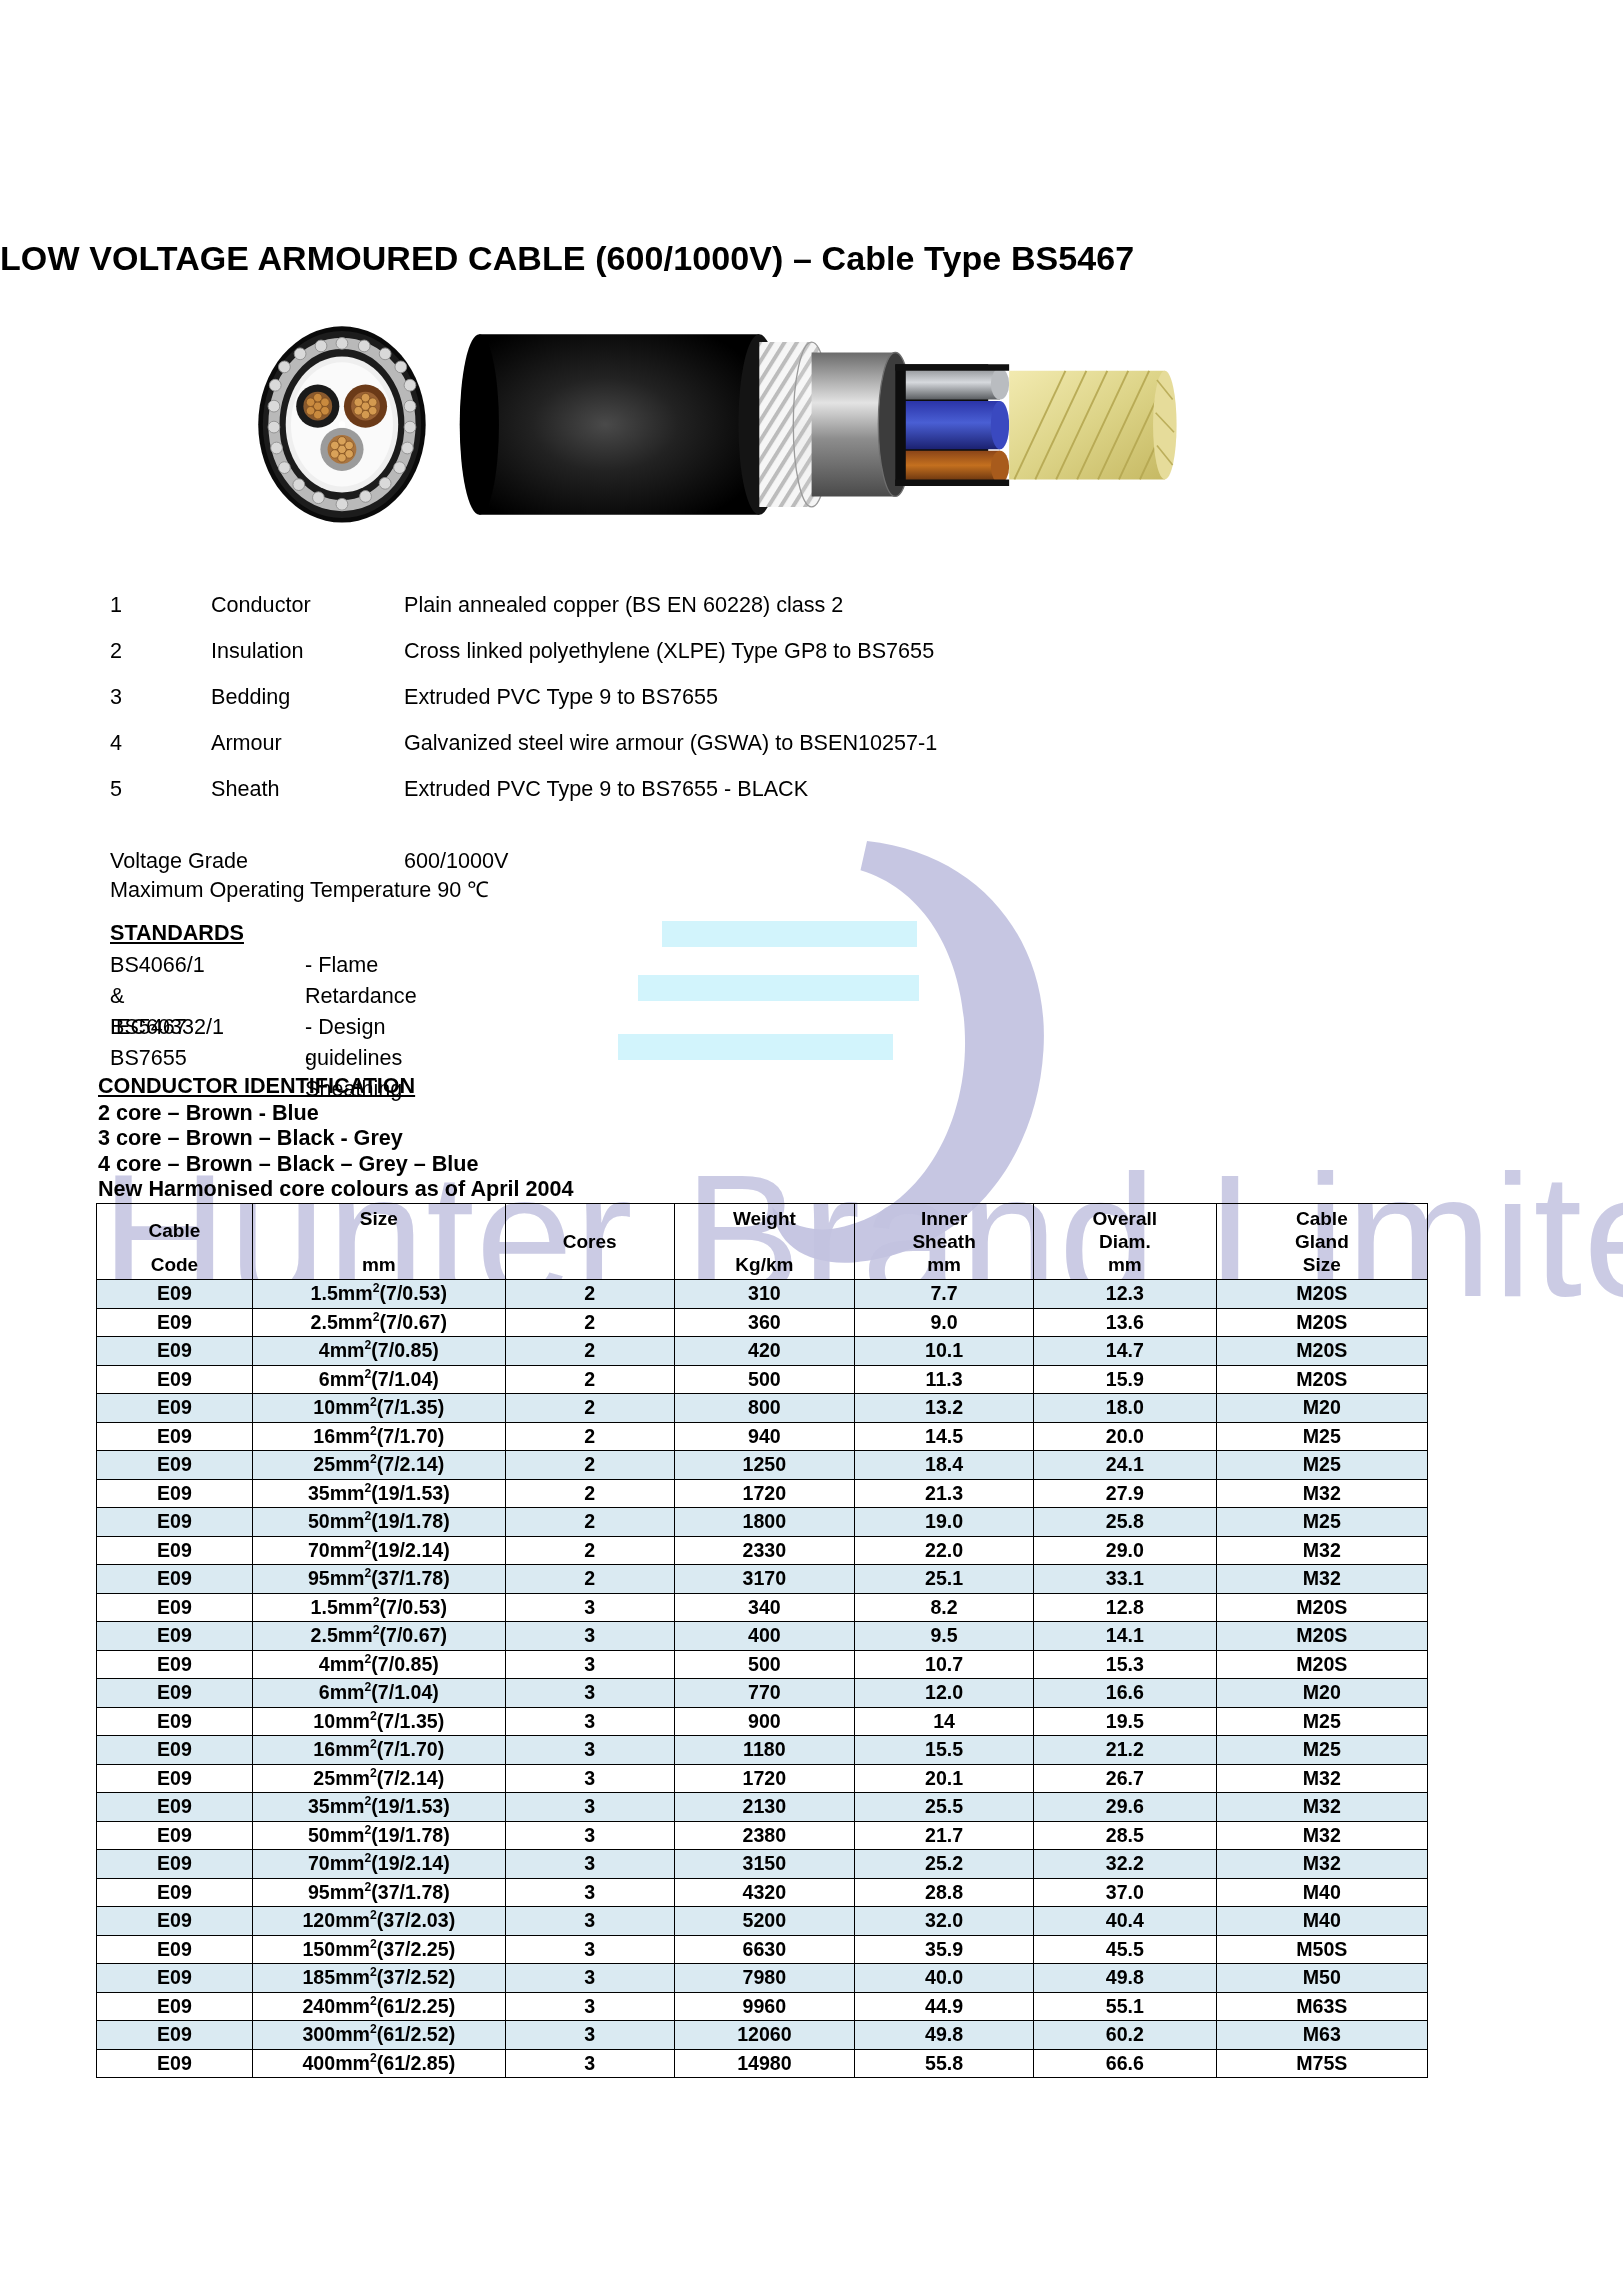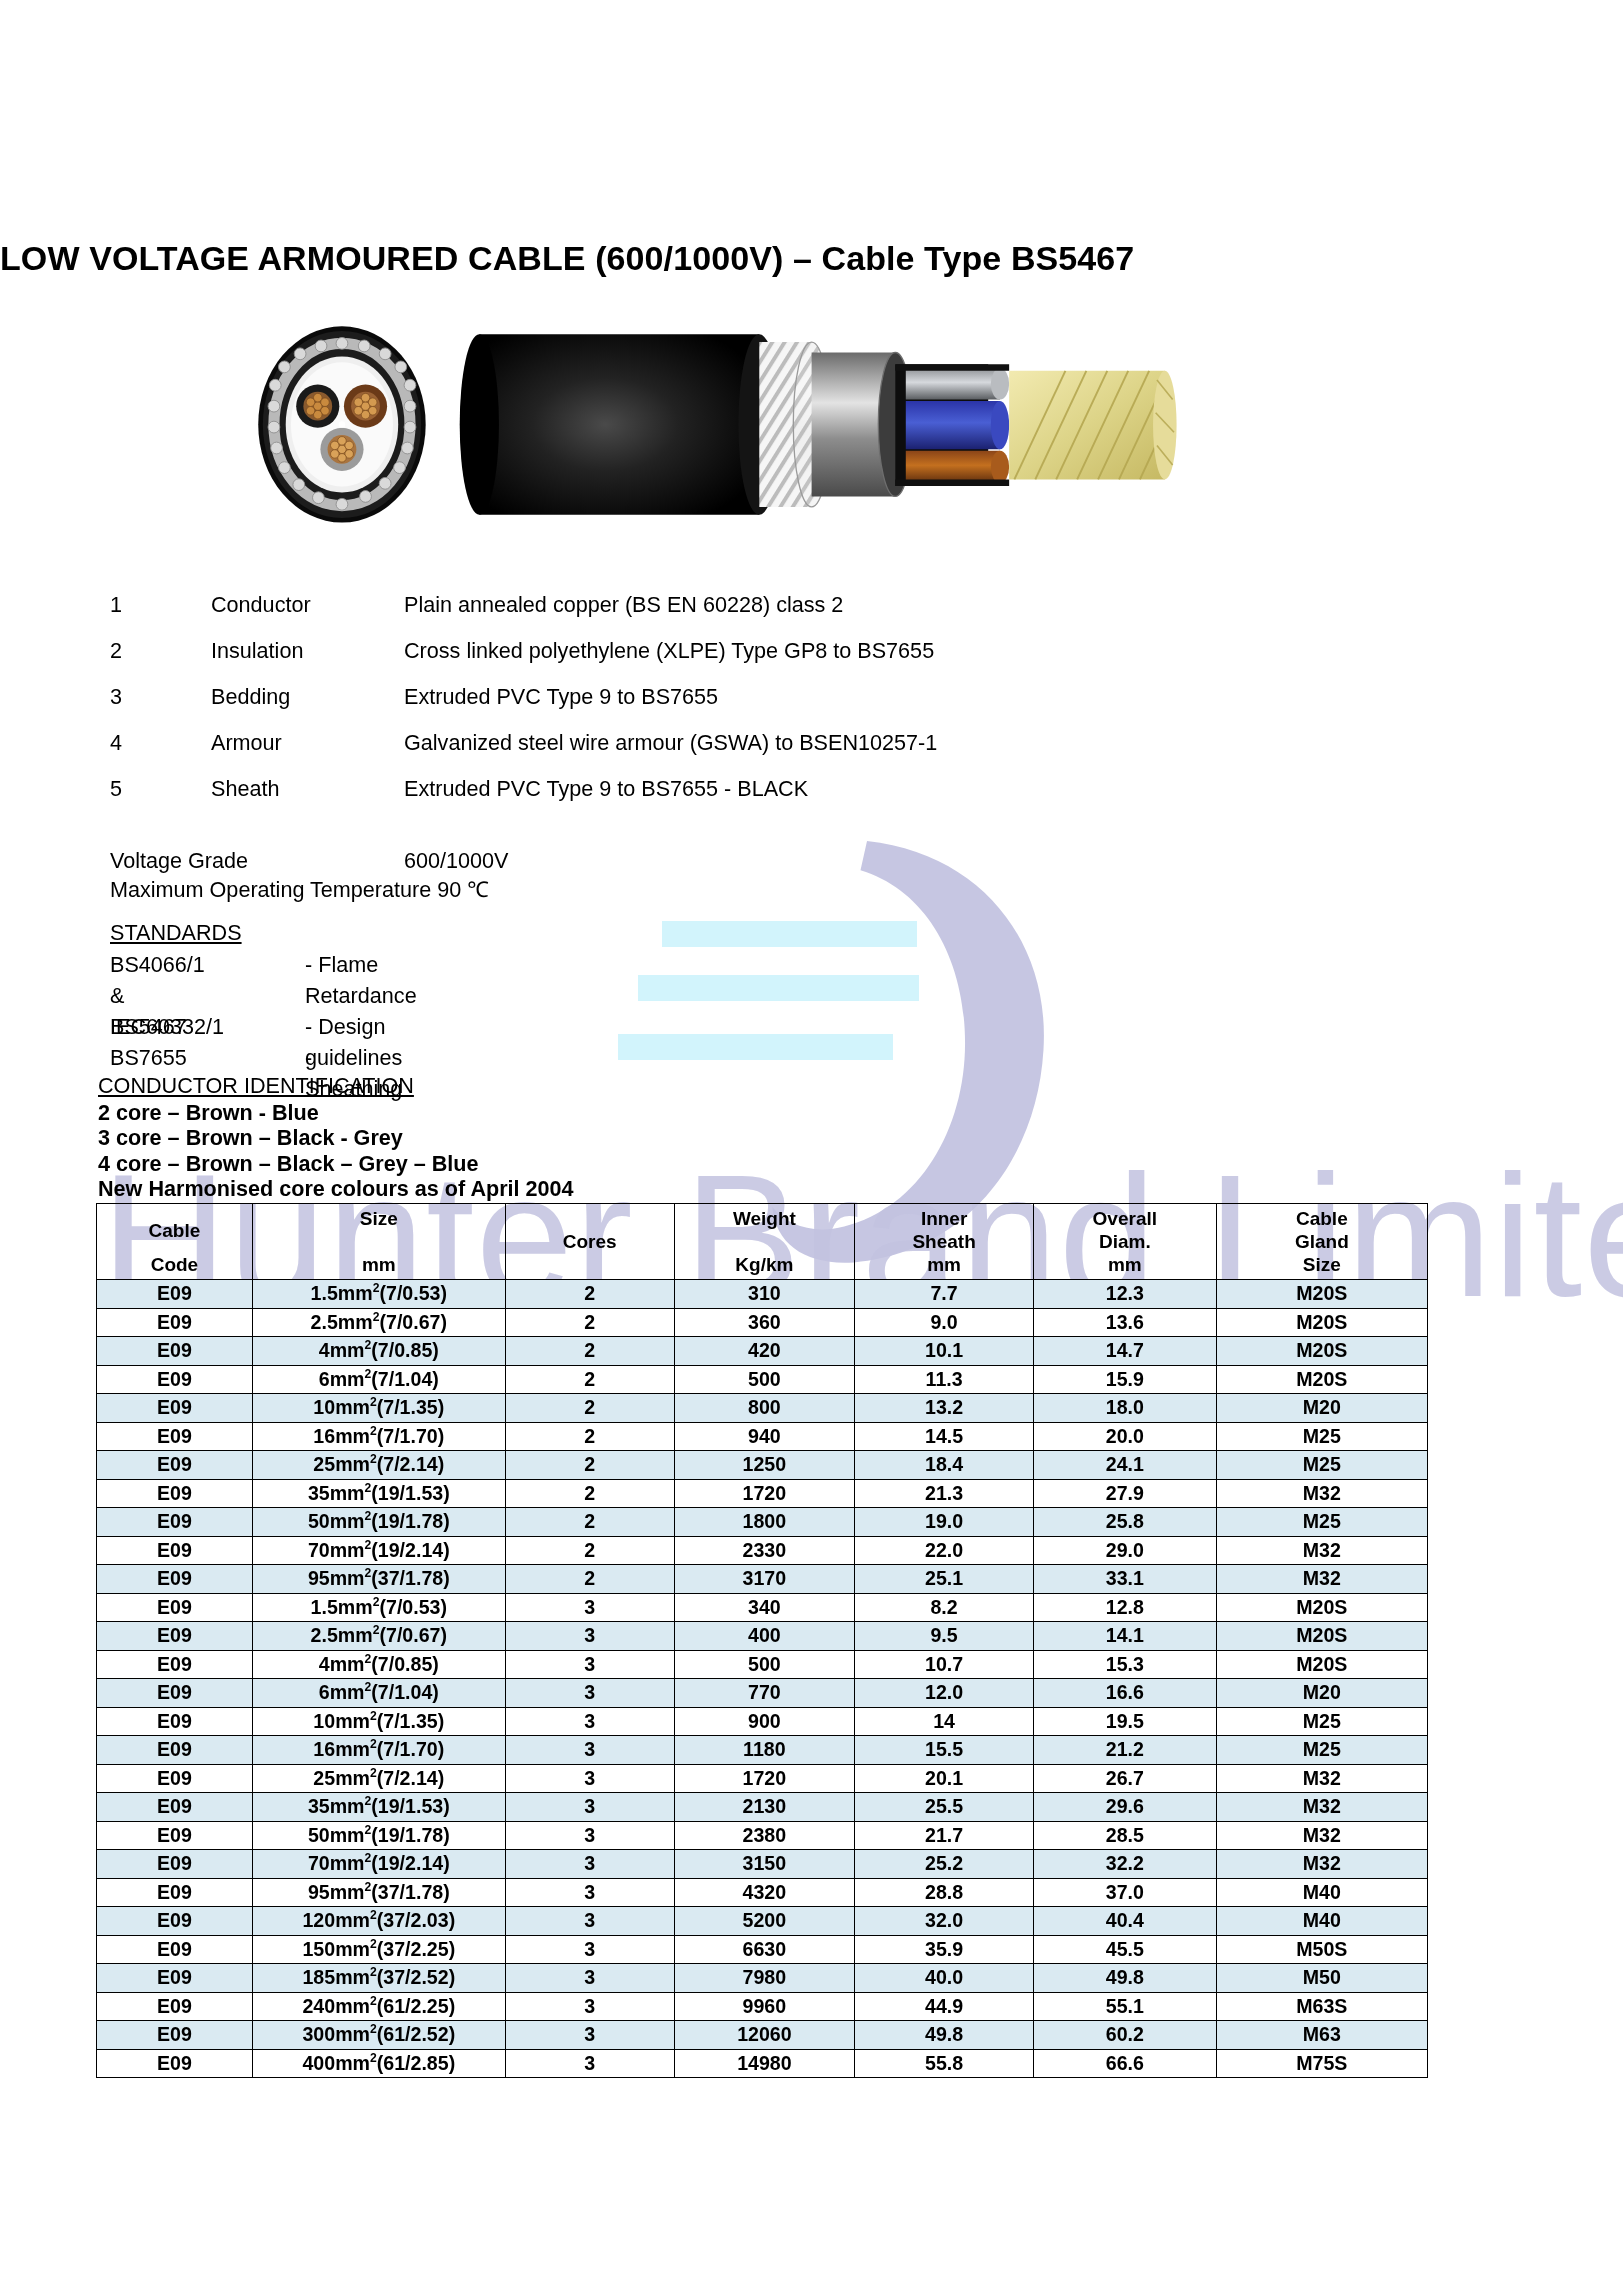--- a/index.html
+++ b/index.html
@@ -98,21 +98,21 @@
   #voltage-block .temp-row { white-space: nowrap; }
 
   
   #standards-block {
     position: absolute;
     left: 110px; top: 917px;
     font-size: 21.6px;
     line-height: 31px;
   }
   .block-heading {
-    font-weight: normal;
+    font-weight: bold;
     text-decoration: underline;
     display: inline-block;
     margin-bottom: 1.3px;
   }
   .std-row { position: relative; height: 31px; }
   .std-code { position: absolute; left: 0; }
   .std-desc { position: absolute; left: 195px; }
 
   
   #conductor-block {

